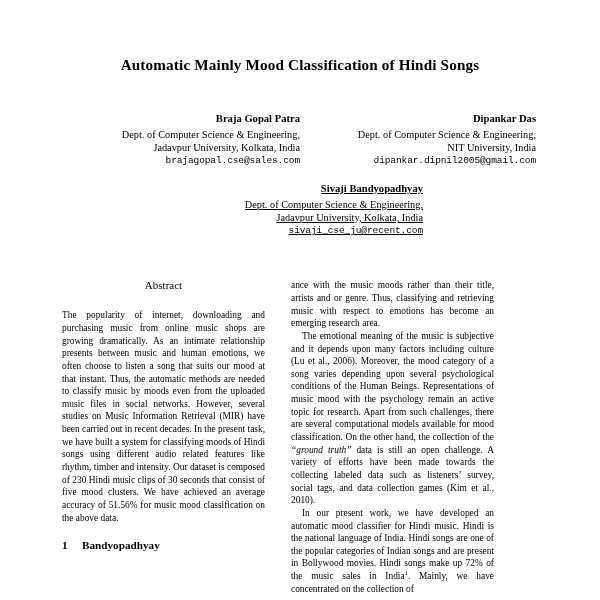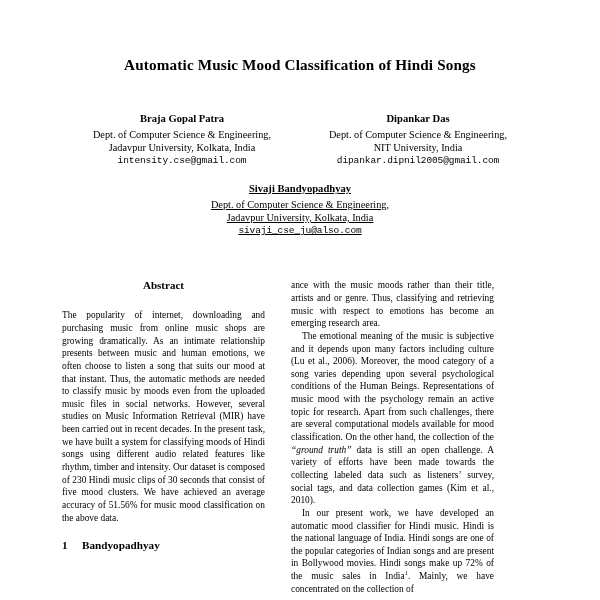--- a/index.html
+++ b/index.html
@@ -33,21 +33,21 @@
   }
   
   .authors-row {
     display: flex;
     justify-content: space-between;
     margin-top: 38px;
     padding: 0 2px;
   }
   .author-block {
     width: 246px;
-    text-align: center;
+    text-align: right;
     line-height: 1.28;
   }
   .author-block.center-block {
     margin: 15px auto 0 auto;
   }
   .author-name {
     font-size: 10.6px;
     font-weight: bold;
     margin-bottom: 2px;
   }
@@ -69,21 +69,21 @@
     display: flex;
     margin-top: 42px;
     gap: 26px;
   }
   .col {
     width: 203px;
   }
   .abstract-head {
     text-align: center;
     font-size: 11px;
-    font-weight: bold;
+    font-weight: normal;
     margin-bottom: 18px;
   }
   p.body-text {
     margin: 0;
     font-size: 9.4px;
     line-height: 1.345;
     text-align: justify;
     text-justify: inter-word;
     hyphens: manual;
   }
@@ -112,46 +112,46 @@
     font-size: 6.6px;
     vertical-align: super;
     line-height: 0;
   }
 </style>
 </head>
 <body>
 
 <div class="page">
 
-  <div class="title">Automatic Music Mood Classification of Hindi Songs</div>
+  <div class="title">Automatic Mainly Mood Classification of Hindi Songs</div>
 
   <div class="authors-row">
 
     <div class="author-block">
       <div class="author-name">Braja Gopal Patra</div>
       <div class="author-affil">Dept. of Computer Science &amp; Engineering,</div>
       <div class="author-affil">Jadavpur University, Kolkata, India</div>
-      <div class="author-email">intensity.cse@gmail.com</div>
+      <div class="author-email">brajagopal.cse@sales.com</div>
     </div>
 
     <div class="author-block">
       <div class="author-name">Dipankar Das</div>
       <div class="author-affil">Dept. of Computer Science &amp; Engineering,</div>
       <div class="author-affil">NIT University, India</div>
       <div class="author-email">dipankar.dipnil2005@gmail.com</div>
     </div>
 
   </div>
 
   <div class="authors-center">
     <div class="author-block center-block">
       <div class="author-name">Sivaji Bandyopadhyay</div>
       <div class="author-affil">Dept. of Computer Science &amp; Engineering,</div>
       <div class="author-affil">Jadavpur University, Kolkata, India</div>
-      <div class="author-email">sivaji_cse_ju@also.com</div>
+      <div class="author-email">sivaji_cse_ju@recent.com</div>
     </div>
   </div>
 
   <div class="columns">
 
     <div class="col">
       <div class="abstract-head">Abstract</div>
       <p class="body-text">The popularity of internet, downloading and purchasing music from online music shops are growing dramatically. As an intimate relationship presents between music and human emotions, we often choose to listen a song that suits our mood at that instant. Thus, the automatic methods are needed to classify music by moods even from the uploaded music files in social networks. However, several studies on Music Information Retrieval (MIR) have been carried out in recent decades. In the present task, we have built a system for classifying moods of Hindi songs using different audio related features like rhythm, timber and intensity. Our dataset is composed of 230 Hindi music clips of 30 seconds that consist of five mood clusters. We have achieved an average accuracy of 51.56% for music mood classification on the above data.</p>
 
       <div class="section-head">

